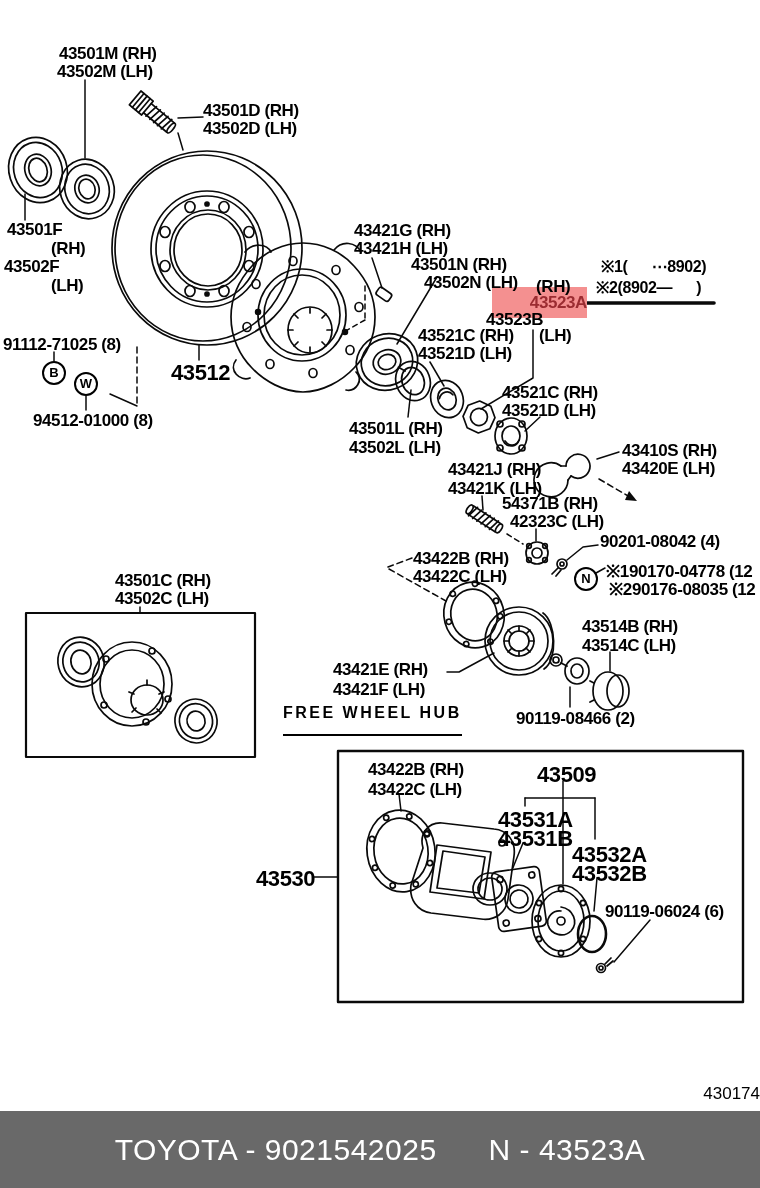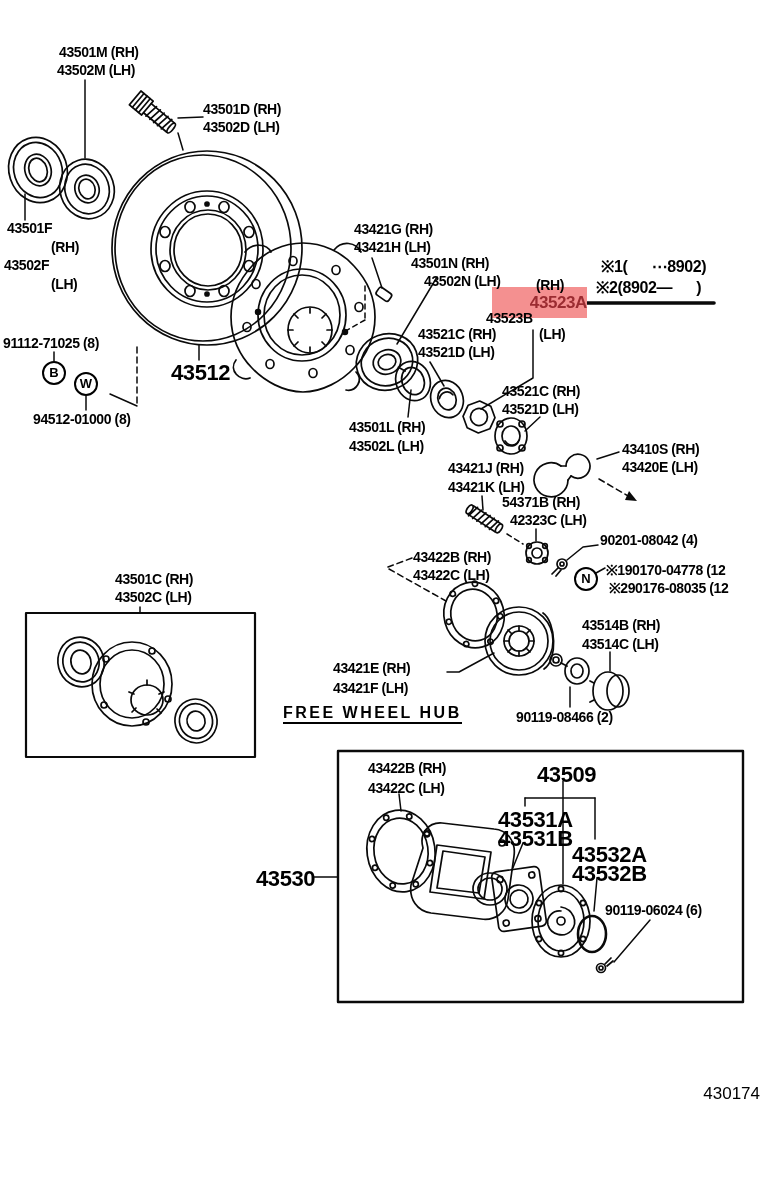--- a/index.html
+++ b/index.html
@@ -1,26 +1,26 @@
 <!DOCTYPE html>
 <html><head>
 <meta charset="utf-8">
 <style>
   html,body{margin:0;padding:0;background:#fff;}
   .page{position:relative;width:760px;height:1188px;overflow:hidden;background:#fff;
         font-family:"Liberation Sans",sans-serif;color:#000;}
   svg{position:absolute;left:0;top:0;}
-  .lbl{position:absolute;font-weight:bold;font-size:14px;line-height:1.05;
+  .lbl{position:absolute;font-weight:bold;font-size:17px;line-height:1.05;
        letter-spacing:-0.4px;white-space:pre;z-index:3;}
   .xl{font-size:22px;}
   .note{font-size:16px;margin-left:24px;}
   .fig{position:absolute;right:0px;top:1084px;font-weight:normal;font-size:17px;z-index:3;}
   .marker{position:absolute;width:20px;height:20px;border:2.2px solid #000;border-radius:50%;
           text-align:center;line-height:20px;font-weight:bold;font-size:13px;z-index:3;}
-  .caption{border-bottom:2.4px solid #000;padding-bottom:0;letter-spacing:2.5px;font-size:16px;}
+  .caption{border-bottom:2.4px solid #000;padding-bottom:12px;letter-spacing:2.5px;font-size:16px;}
   .highlight{position:absolute;left:492px;top:287px;width:95px;height:31px;background:#f49090;
              display:flex;align-items:center;justify-content:flex-end;z-index:2;}
   .highlight span{font-weight:bold;font-size:17px;letter-spacing:-0.4px;color:#9b2c31;}
   .banner{position:absolute;left:0;top:1111px;width:760px;height:77px;background:#696969;
           display:flex;align-items:center;justify-content:center;gap:52px;z-index:3;}
   .banner span{color:#ffffff;font-size:30px;letter-spacing:0.5px;white-space:pre;}
 </style>
 </head>
 <body>
 
@@ -400,14 +400,18 @@
 <div class="lbl xl" style="left:572px;top:862px">43532B</div>
 <div class="lbl" style="left:605px;top:903px">90119-06024 (6)</div>
 <div class="lbl xl" style="left:256px;top:867px">43530</div>
 
 <div class="marker" style="left:42px;top:361px">B</div>
 <div class="marker" style="left:74px;top:372px">W</div>
 <div class="marker" style="left:574px;top:567px">N</div>
 
 <div class="fig">430174</div>
 
-
+<div class="banner">
+  <span>TOYOTA - 9021542025</span>
+  <span>N - 43523A</span>
 </div>
 
+</div>
+
 </body></html>

